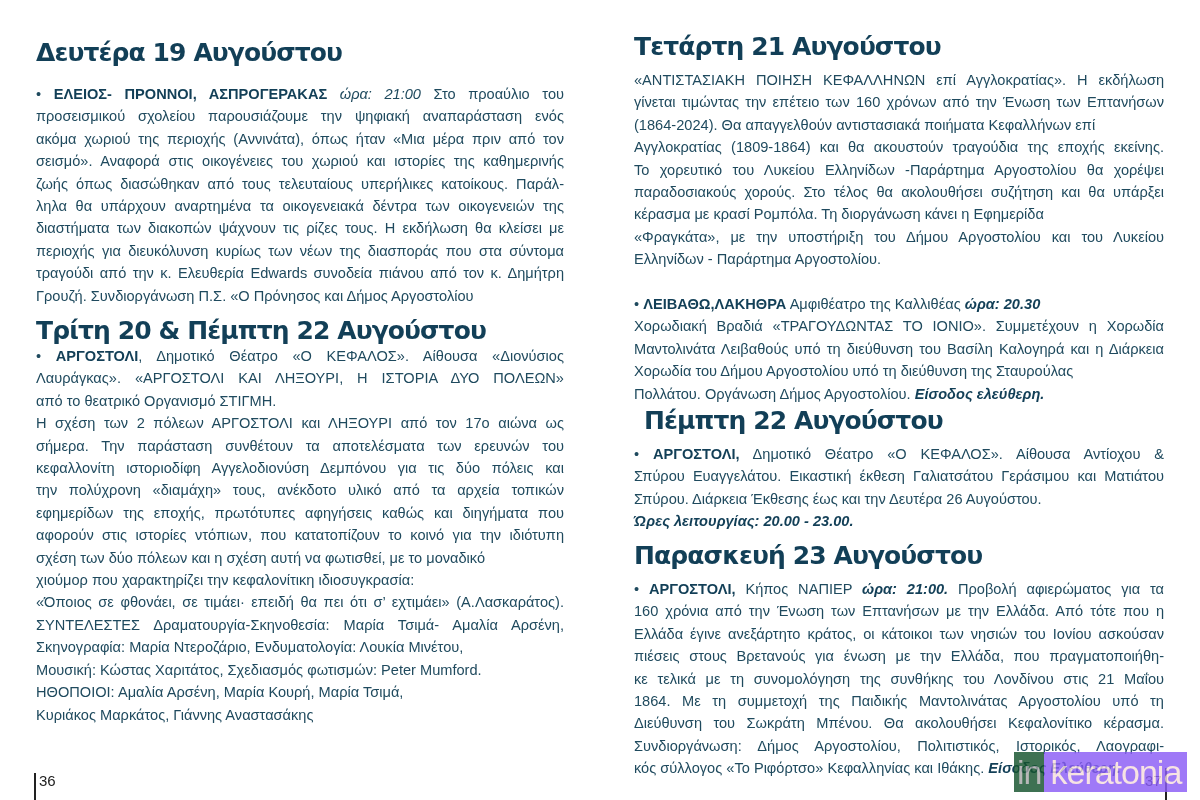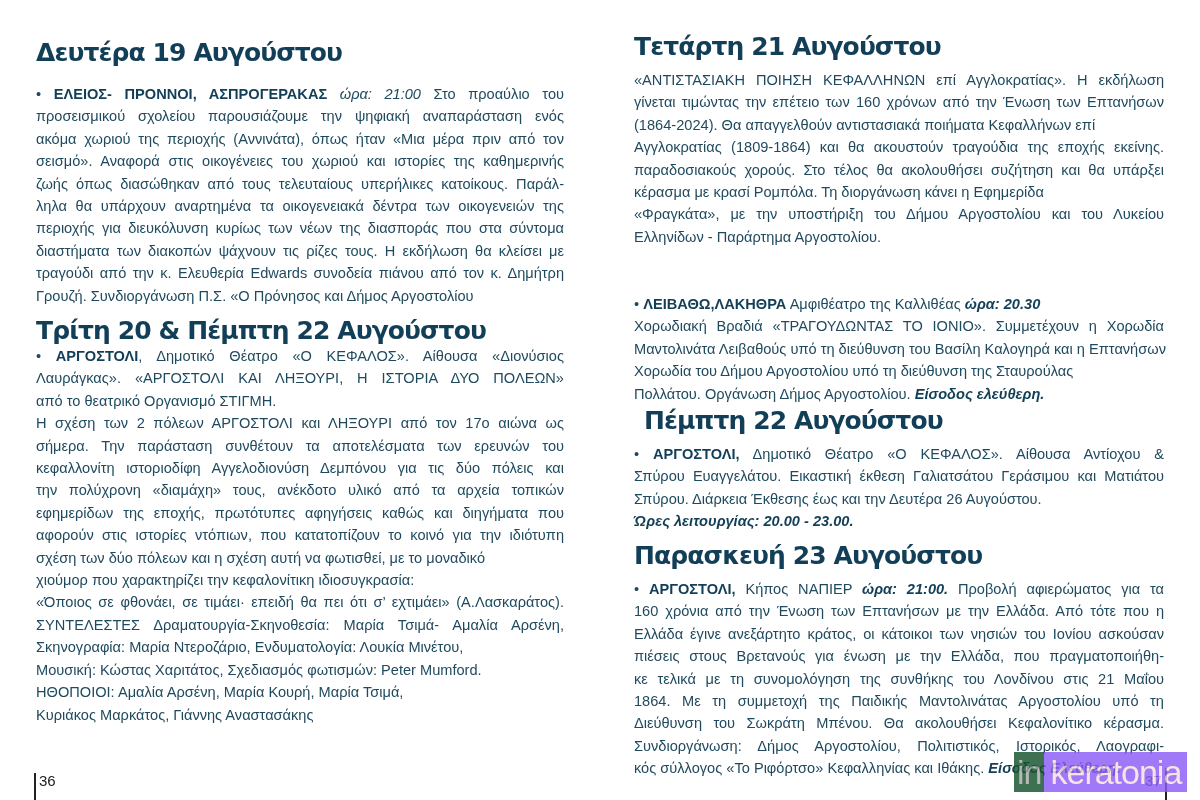--- a/index.html
+++ b/index.html
@@ -67,22 +67,22 @@
 
   <h2 class="day-heading" style="position:absolute; left:36px; top:40px;">Δευτέρα 19 Αυγούστου</h2>
 
   <div class="event" style="position:absolute; left:36px; top:75px; width:528px;margin-top:8px;">
     <span class="line">• <b>ΕΛΕΙΟΣ- ΠΡΟΝΝΟΙ, ΑΣΠΡΟΓΕΡΑΚΑΣ</b> <i>ώρα: 21:00</i> <span>Στο προαύλιο του</span></span>
     <span class="line">προσεισμικού σχολείου παρουσιάζουμε την ψηφιακή αναπαράσταση ενός</span>
     <span class="line">ακόμα χωριού της περιοχής (Αννινάτα), όπως ήταν «Μια μέρα πριν από τον</span>
     <span class="line">σεισμό». Αναφορά  στις οικογένειες του χωριού και ιστορίες της καθημερινής</span>
     <span class="line">ζωής όπως διασώθηκαν από τους τελευταίους υπερήλικες κατοίκους. Παράλ-</span>
     <span class="line">ληλα θα υπάρχουν αναρτημένα τα οικογενειακά δέντρα των οικογενειών της</span>
+    <span class="line">διαστήματα των διακοπών ψάχνουν τις ρίζες τους. Η εκδήλωση θα κλείσει με</span>
     <span class="line">περιοχής για διευκόλυνση κυρίως των νέων της διασποράς που στα σύντομα</span>
-    <span class="line">διαστήματα των διακοπών ψάχνουν τις ρίζες τους. Η εκδήλωση θα κλείσει με</span>
     <span class="line">τραγούδι από την κ. Ελευθερία Edwards συνοδεία πιάνου από τον κ. Δημήτρη</span>
     <span class="line last">Γρουζή. Συνδιοργάνωση Π.Σ. «Ο Πρόνησος και Δήμος Αργοστολίου</span>
   </div>
 
   <h2 class="day-heading" style="position:absolute; left:36px; top:310px;margin-top:8px;">Τρίτη 20 &amp; Πέμπτη 22 Αυγούστου</h2>
 
   <div class="event" style="position:absolute; left:36px; top:345px; width:528px;">
     <span class="line">• <b>ΑΡΓΟΣΤΟΛΙ</b><span>, Δημοτικό Θέατρο «Ο ΚΕΦΑΛΟΣ». Αίθουσα «Διονύσιος</span></span>
     <span class="line">Λαυράγκας». «ΑΡΓΟΣΤΟΛΙ ΚΑΙ ΛΗΞΟΥΡΙ, Η ΙΣΤΟΡΙΑ ΔΥΟ ΠΟΛΕΩΝ»</span>
     <span class="line last">από το θεατρικό Οργανισμό ΣΤΙΓΜΗ.</span>
@@ -108,30 +108,31 @@
 
 <div class="page page-right">
 
   <h2 class="day-heading" style="position:absolute; left:34px; top:34px;">Τετάρτη 21 Αυγούστου</h2>
 
   <div class="event" style="position:absolute; left:34px; top:69px; width:530px;">
     <span class="line">«ΑΝΤΙΣΤΑΣΙΑΚΗ ΠΟΙΗΣΗ ΚΕΦΑΛΛΗΝΩΝ επί Αγγλοκρατίας». Η εκδήλωση</span>
     <span class="line">γίνεται τιμώντας την επέτειο των 160 χρόνων από την Ένωση των Επτανήσων</span>
     <span class="line last">(1864-2024). Θα απαγγελθούν αντιστασιακά ποιήματα Κεφαλλήνων επί</span>
     <span class="line">Αγγλοκρατίας (1809-1864) και θα ακουστούν τραγούδια της εποχής εκείνης.</span>
+    <span class="line">Το χορευτικό του Λυκείου Ελληνίδων -Παράρτημα Αργοστολίου θα χορέψει</span>
     <span class="line">παραδοσιακούς χορούς. Στο τέλος θα ακολουθήσει συζήτηση και θα υπάρξει</span>
     <span class="line last">κέρασμα με κρασί Ρομπόλα. Τη διοργάνωση κάνει η Εφημερίδα</span>
     <span class="line">«Φραγκάτα», με την υποστήριξη του Δήμου Αργοστολίου και του Λυκείου</span>
     <span class="line last">Ελληνίδων - Παράρτημα Αργοστολίου.</span>
   </div>
 
   <div class="event" style="position:absolute; left:34px; top:293px; width:530px;">
     <span class="line last">• <b>ΛΕΙΒΑΘΩ,ΛΑΚΗΘΡΑ</b> <span>Αμφιθέατρο της Καλλιθέας</span> <span class="emph">ώρα: 20.30</span></span>
     <span class="line">Χορωδιακή Βραδιά «ΤΡΑΓΟΥΔΩΝΤΑΣ ΤΟ ΙΟΝΙΟ». Συμμετέχουν η Χορωδία</span>
-    <span class="line">Μαντολινάτα Λειβαθούς υπό τη διεύθυνση του Βασίλη Καλογηρά και η Επτανήσων</span>
+    <span class="line">Μαντολινάτα Λειβαθούς υπό τη διεύθυνση του Βασίλη Καλογηρά και η Διάρκεια</span>
     <span class="line last">Χορωδία του Δήμου Αργοστολίου υπό τη διεύθυνση της Σταυρούλας</span>
     <span class="line last"><span>Πολλάτου. Οργάνωση Δήμος Αργοστολίου.</span> <span class="emph">Είσοδος ελεύθερη.</span></span>
   </div>
 
   <h2 class="day-heading" style="position:absolute; left:44px; top:408px;">Πέμπτη 22 Αυγούστου</h2>
 
   <div class="event" style="position:absolute; left:34px; top:443px; width:530px;">
     <span class="line">• <b>ΑΡΓΟΣΤΟΛΙ,</b> <span>Δημοτικό Θέατρο «Ο ΚΕΦΑΛΟΣ». Αίθουσα Αντίοχου &amp;</span></span>
     <span class="line">Σπύρου Ευαγγελάτου. Εικαστική έκθεση Γαλιατσάτου Γεράσιμου και Ματιάτου</span>
     <span class="line last">Σπύρου. Διάρκεια Έκθεσης έως και την Δευτέρα 26 Αυγούστου.</span>

